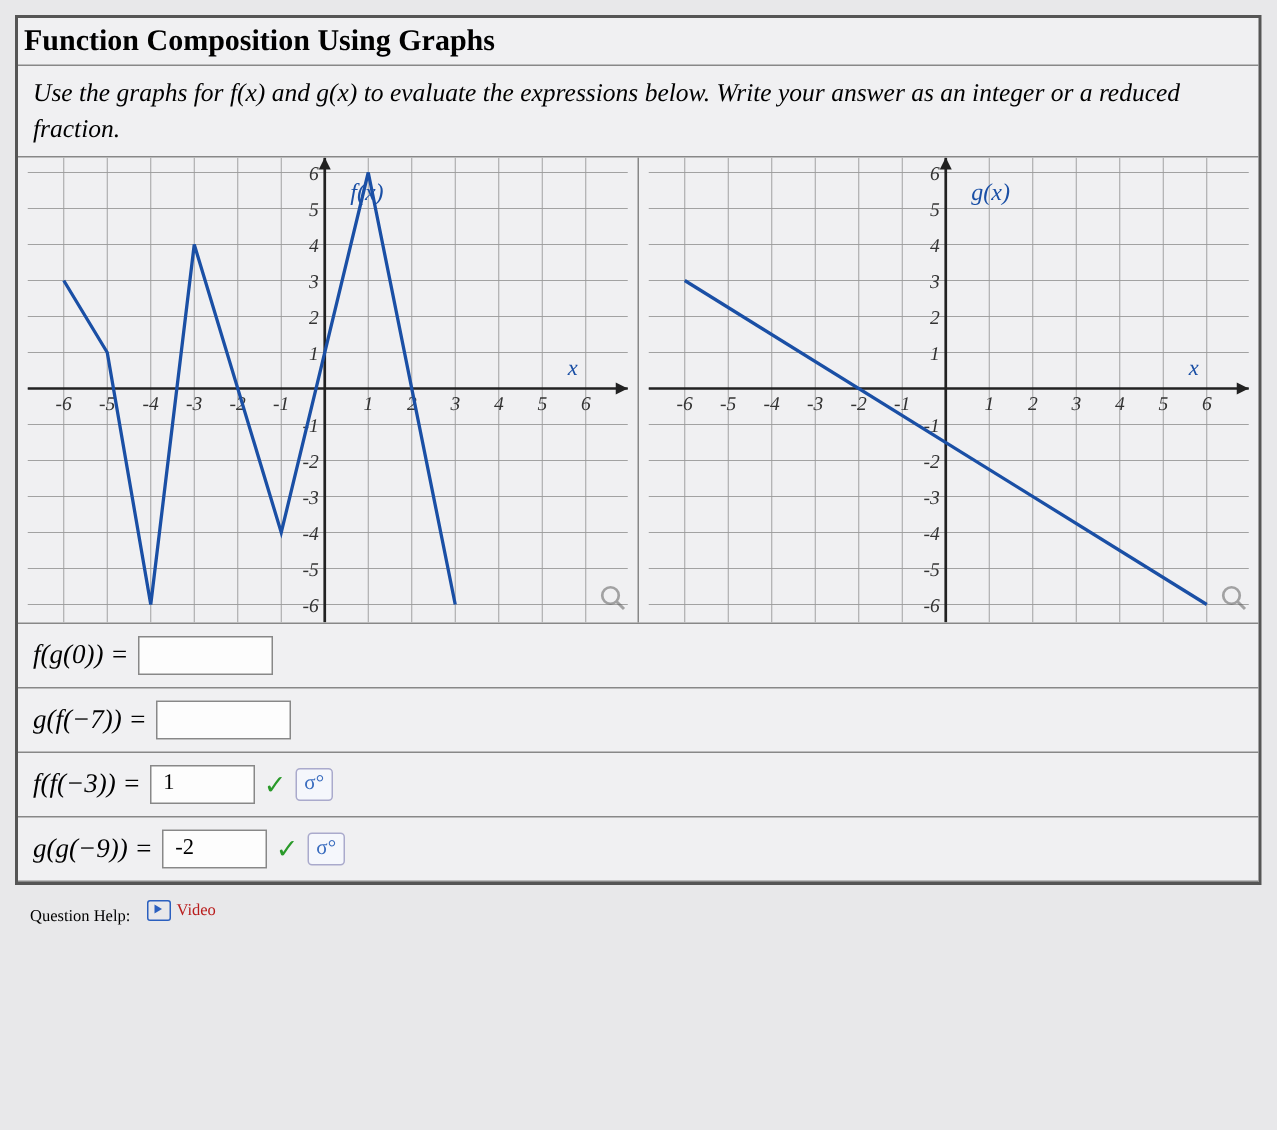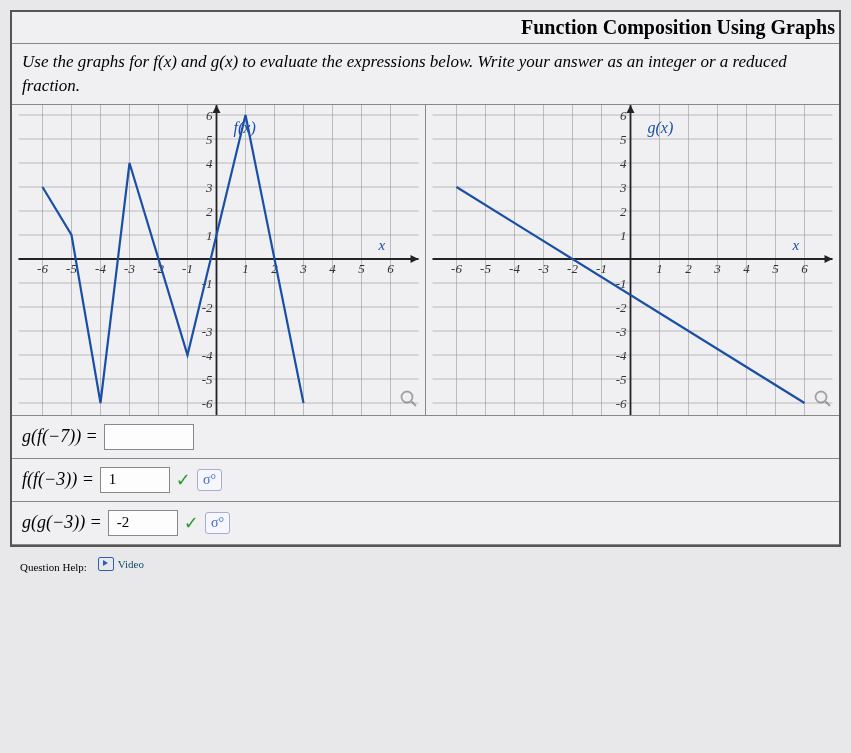--- a/index.html
+++ b/index.html
@@ -7,21 +7,21 @@
     font-family: Georgia, 'Times New Roman', serif;
     background: #e8e8ea;
     padding: 10px;
     width: 851px;
   }
   .main-frame {
     border: 2px solid #555;
     background: #f0f0f2;
   }
   .title {
-    text-align: right;
+    text-align: left;
     font-weight: bold;
     font-size: 20px;
     padding: 4px;
     border-bottom: 1px solid #888;
   }
   .instructions {
     font-style: italic;
     font-size: 17px;
     padding: 6px 10px;
     border-bottom: 1px solid #888;
@@ -82,21 +82,21 @@
     padding: 2px 5px;
     background: #f5f7fc;
     border-radius: 3px;
   }
   .help-row {
     padding: 10px;
     font-size: 11px;
   }
   .help-label { font-weight: normal; }
   .video-link {
-    color: #0c4a6e;
+    color: #b91c1c;
     display: inline-flex;
     align-items: center;
     gap: 4px;
     margin-left: 8px;
   }
   .video-icon {
     display: inline-block;
     width: 16px;
     height: 14px;
     border: 1.5px solid #2a5fbf;
@@ -278,35 +278,39 @@
 
         <polyline fill="none" stroke="#1a4fa5" stroke-width="2.2" points="24,82 372,298"></polyline>
       </svg>
       <svg class="zoom-icon" viewBox="0 0 20 20">
         <circle cx="8" cy="8" r="5.5" fill="none" stroke="#555" stroke-width="1.8"></circle>
         <line x1="12" y1="12" x2="17" y2="17" stroke="#555" stroke-width="2"></line>
       </svg>
     </div>
   </div>
 
+  <div class="q-row">
+    <span class="expr">f(g(0)) =</span>
+    <span class="answer-box empty"></span>
+  </div>
 
   <div class="q-row">
     <span class="expr">g(f(−7)) =</span>
     <span class="answer-box empty"></span>
   </div>
 
   <div class="q-row">
     <span class="expr">f(f(−3)) =</span>
     <span class="answer-box">1</span>
     <span class="check">✓</span>
     <span class="format-icon">σ°</span>
   </div>
 
   <div class="q-row">
-    <span class="expr">g(g(−3)) =</span>
+    <span class="expr">g(g(−9)) =</span>
     <span class="answer-box">-2</span>
     <span class="check">✓</span>
     <span class="format-icon">σ°</span>
   </div>
 
 </div>
 
 <div class="help-row">
   <span class="help-label">Question Help:</span>
   <a class="video-link">

